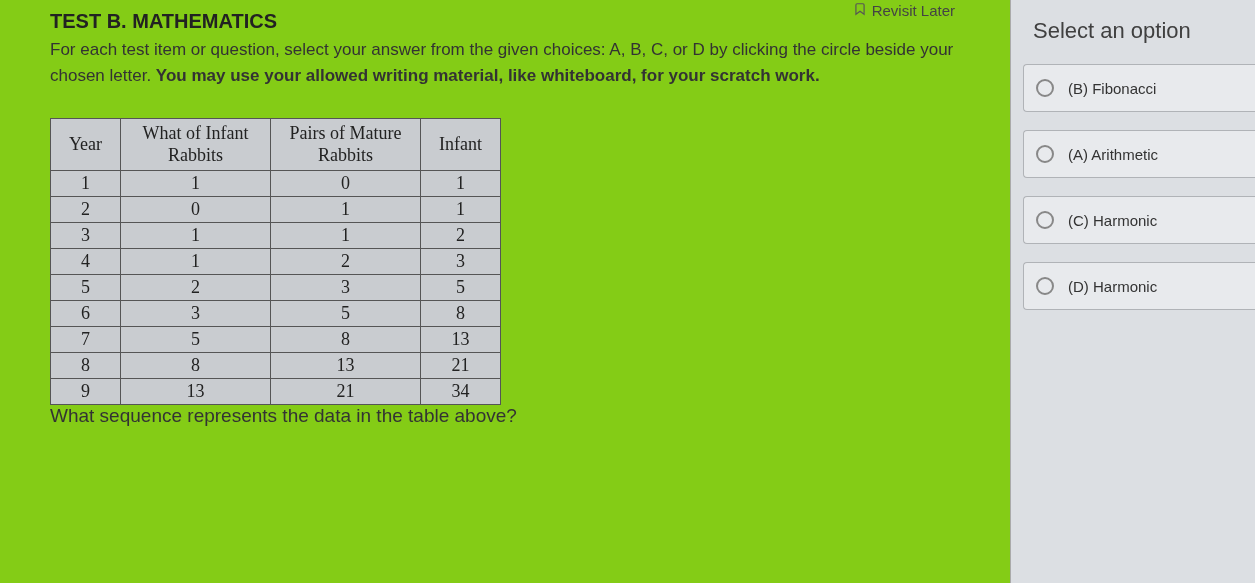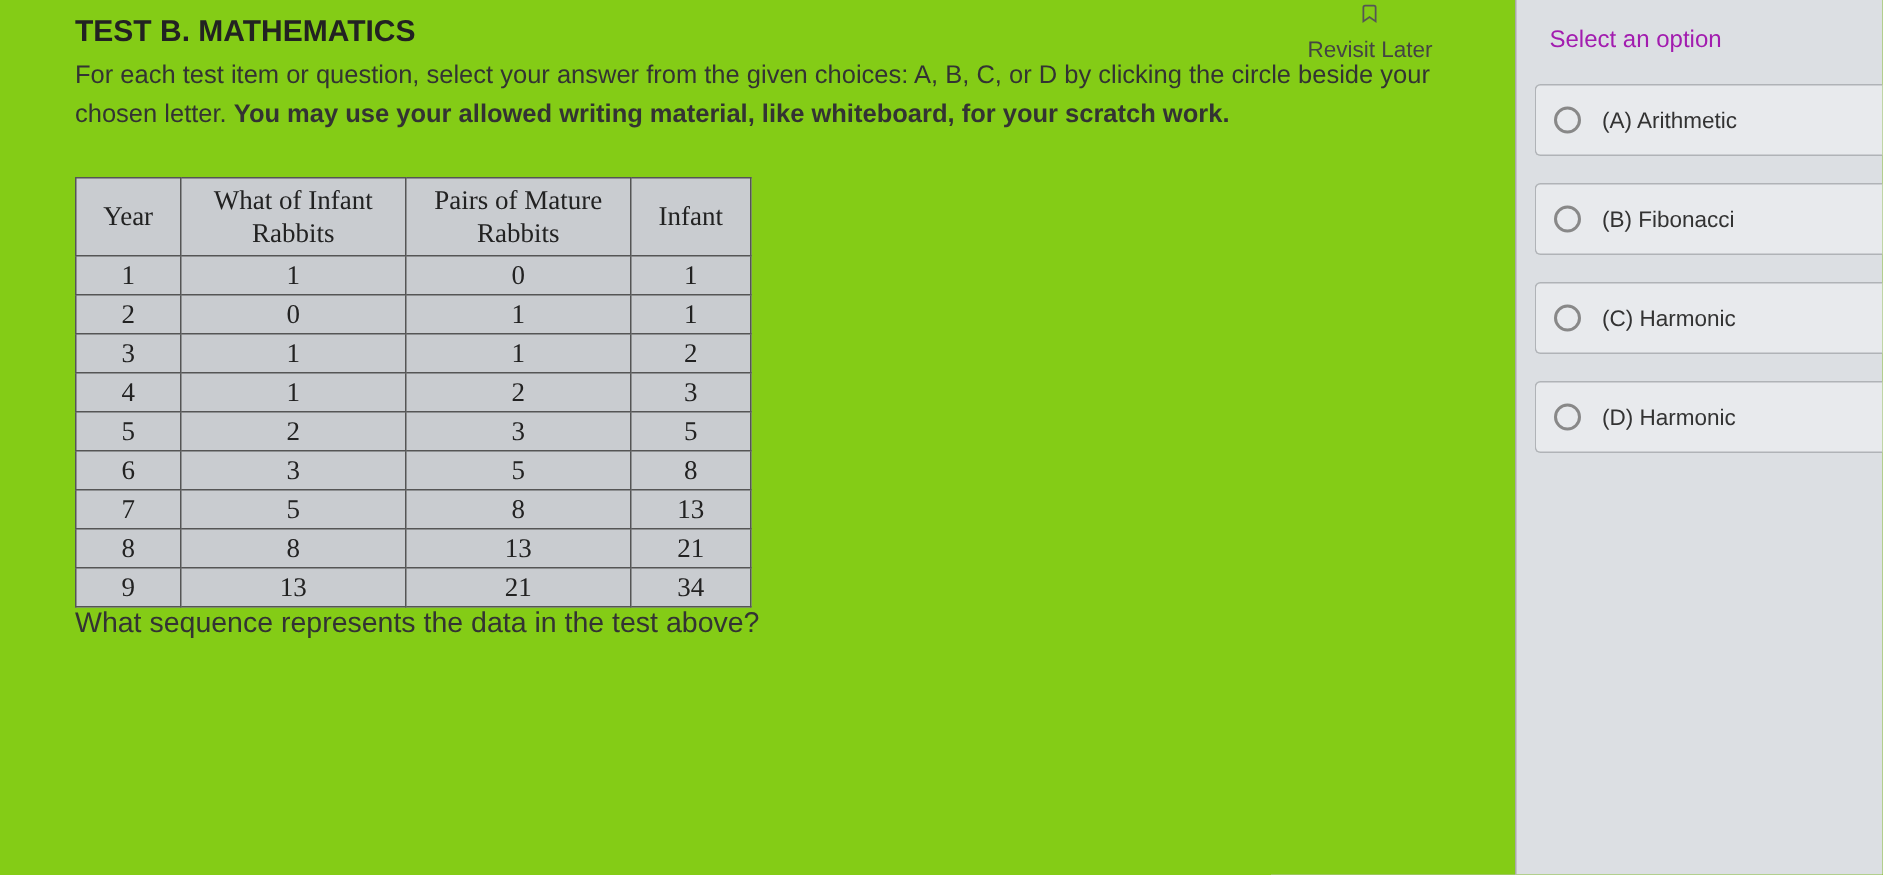--- a/index.html
+++ b/index.html
@@ -70,31 +70,30 @@
     }
     .revisit-later {
       position: absolute;
       top: 2px;
       right: 300px;
       font-size: 15px;
       color: #444;
       display: flex;
       align-items: center;
       gap: 5px;
-      flex-direction: column;
     }
     .sidebar {
       width: 245px;
       background: #dcdfe3;
       padding: 10px 0 10px 12px;
       border-left: 1px solid #aaa;
     }
     .sidebar-title {
-      font-size: 16px;
-      color: #a21caf;
+      font-size: 22px;
+      color: #404040;
       padding: 8px 0 20px 10px;
     }
     .option-box {
       background: #e8eaed;
       border: 1px solid #b0b3b7;
       border-radius: 4px;
       margin-bottom: 18px;
       padding: 14px 12px;
       display: flex;
       align-items: center;
@@ -194,33 +193,33 @@
         </tr>
         <tr>
           <td>9</td>
           <td>13</td>
           <td>21</td>
           <td>34</td>
         </tr>
       </tbody>
   </table>
 
-  <div class="question-text">What sequence represents the data in the test above?</div>
+  <div class="question-text">What sequence represents the data in the table above?</div>
 </div>
 
 <div class="sidebar">
   <div class="sidebar-title">Select an option</div>
   <div id="options-container">
       <div class="option-box">
         <div class="radio-circle"></div>
+        <div class="option-label">(B)  Fibonacci</div>
+      </div>
+      <div class="option-box">
+        <div class="radio-circle"></div>
         <div class="option-label">(A)  Arithmetic</div>
-      </div>
-      <div class="option-box">
-        <div class="radio-circle"></div>
-        <div class="option-label">(B)  Fibonacci</div>
       </div>
       <div class="option-box">
         <div class="radio-circle"></div>
         <div class="option-label">(C)  Harmonic</div>
       </div>
       <div class="option-box">
         <div class="radio-circle"></div>
         <div class="option-label">(D)  Harmonic</div>
       </div>
     </div>

